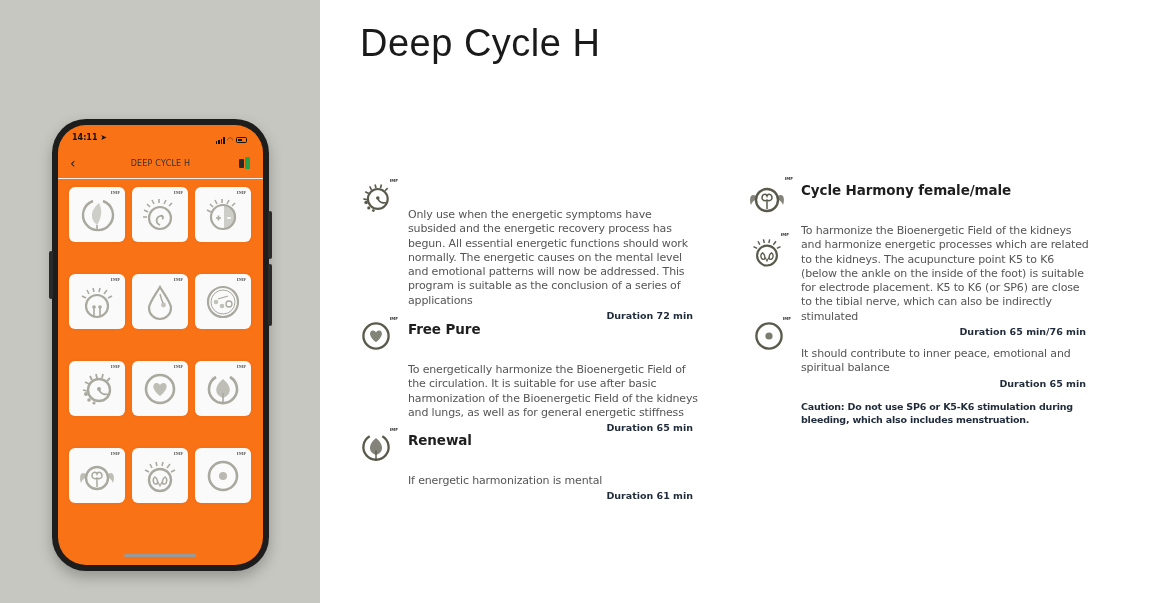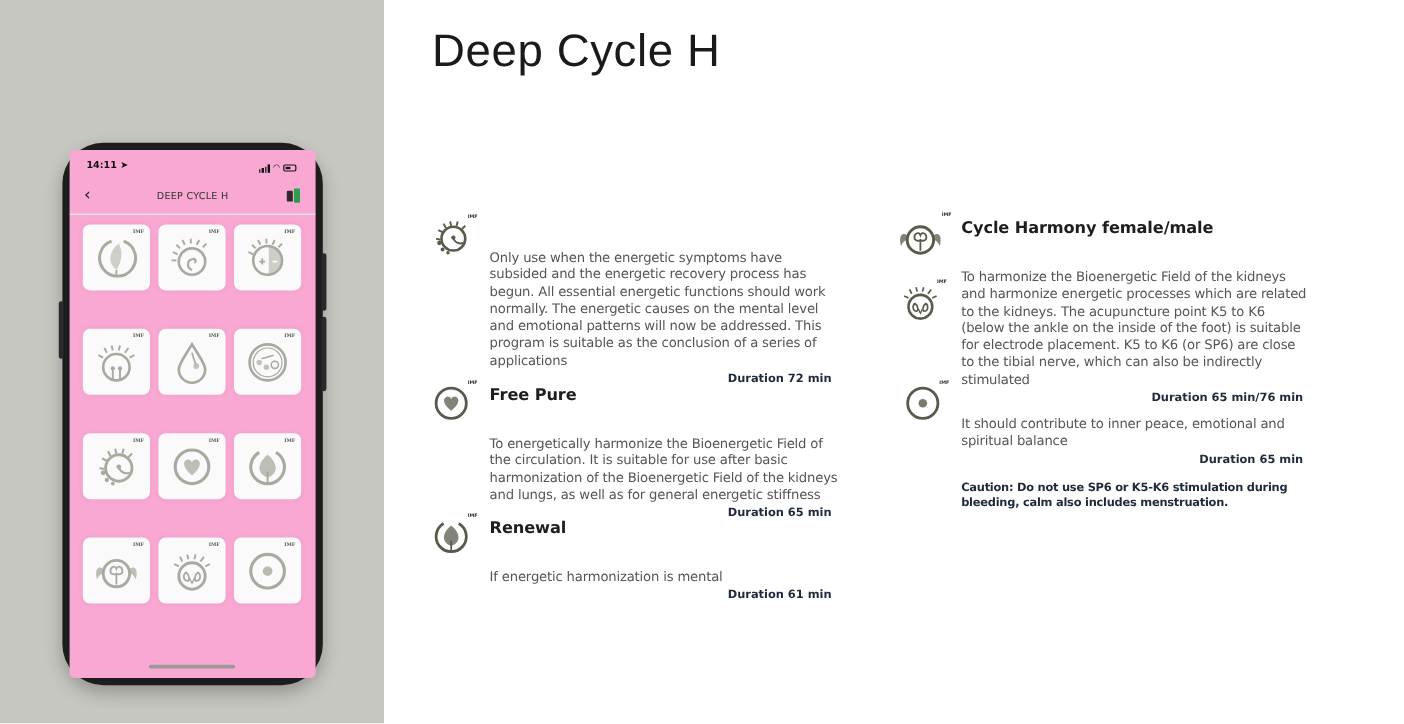--- a/index.html
+++ b/index.html
@@ -8,21 +8,21 @@
 
   
   .left-panel { position: absolute; left: 0; top: 0; width: 320px; height: 603px; background: #c6c7c0; }
 
   
   .phone { position: absolute; left: 52px; top: 119px; width: 217px; height: 452px; background: #1d1d1d; border-radius: 34px; padding: 6px; box-shadow: 0 6px 14px rgba(0,0,0,0.25); }
   .phone-side-btn { position: absolute; background: #2a2a2a; border-radius: 2px; }
   .btn-left { left: -3px; top: 132px; width: 4px; height: 48px; }
   .btn-right-1 { right: -3px; top: 92px; width: 4px; height: 48px; }
   .btn-right-2 { right: -3px; top: 145px; width: 4px; height: 62px; }
-  .screen { position: relative; width: 100%; height: 100%; background: #f9a8d4; border-radius: 4px; overflow: hidden; text-align: right; }
+  .screen { position: relative; width: 100%; height: 100%; background: #f97316; border-radius: 28px; overflow: hidden; text-align: right; }
 
   .status-bar { position: absolute; left: 0; top: 0; width: 100%; height: 22px; padding: 8px 16px 0 14px; display: flex; justify-content: space-between; font-size: 8px; font-weight: bold; color: #111; }
   .status-icons { display: flex; gap: 3px; align-items: center; }
   .sig { display: flex; gap: 1px; align-items: flex-end; height: 7px; }
   .sig span { display: block; width: 1.5px; background: #111; }
   .batt { width: 11px; height: 6px; border: 1px solid #111; border-radius: 1.5px; position: relative; }
   .batt::after { content: ""; position: absolute; left: 1px; top: 1px; width: 4px; height: 2px; background: #111; }
 
   .app-header { position: absolute; left: 0; top: 24px; width: 100%; height: 30px; display: flex; align-items: center; justify-content: center; border-bottom: 1px solid #ececec; }
   .back-btn { position: absolute; left: 12px; top: 6px; font-size: 14px; color: #222; cursor: pointer; }
@@ -332,13 +332,13 @@
   <div class="prog-icon" style="color:#5a5a4c; left:-50px; top:-3px;">
     <svg>
         <use href="#sym-dot"></use>
       </svg>
     <span class="imf2">IMF</span>
   </div>
   <div class="prog-desc" style="width:285px">It should contribute to inner peace, emotional and spiritual balance</div>
   <div class="prog-dur">Duration 65 min</div>
 </div>
 
-<div class="caution">Caution: Do not use SP6 or K5-K6 stimulation during bleeding, calm also includes menstruation.</div>
+<div class="caution">Caution: Do not use SP6 or K5-K6 stimulation during bleeding, which also includes menstruation.</div>
 
 </body></html>

